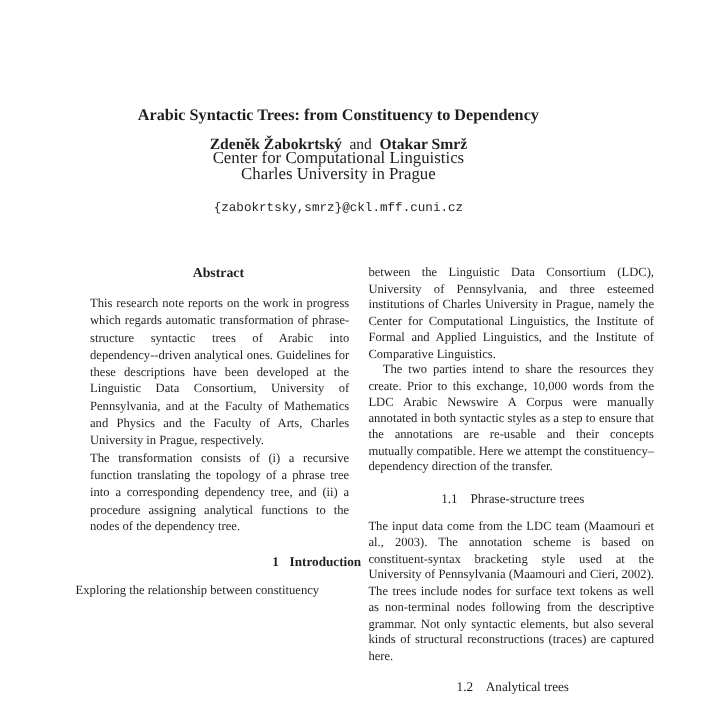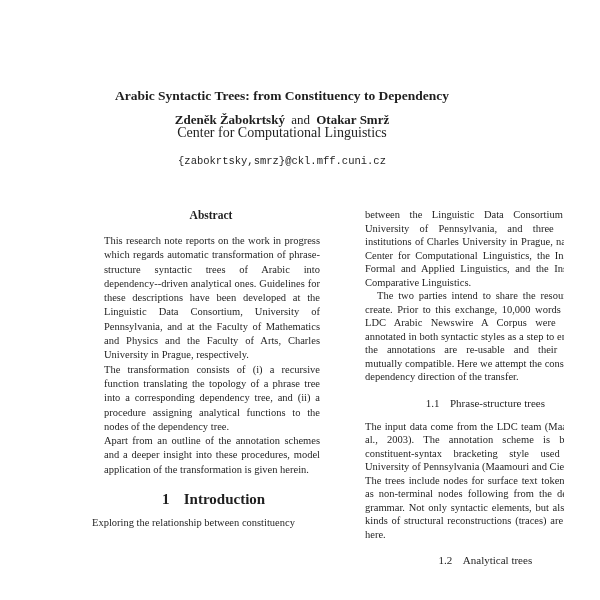--- a/index.html
+++ b/index.html
@@ -48,44 +48,43 @@
     margin: 40px 55px 0 63px;
     gap: 6px;
   }
   .col {
     width: 238px;
     flex: 0 0 238px;
     font-size: 10.5px;
     line-height: 13.5px;
     text-align: justify;
     hyphens: auto;
-    margin-left: 29px;
     -webkit-hyphens: auto;
   }
   .abstract-heading {
     text-align: center;
     font-weight: bold;
     font-size: 11.5px;
     line-height: 14px;
     margin: 0 0 12px 0;
   }
   .abstract-body {
     margin: 0 10px 0 12px;
     line-height: 14.3px;
   }
   .abstract-body p {
     margin: 0 0 5px 0;
   }
   .col p { margin: 0; }
   p.indented { text-indent: 12px; }
   .section-heading {
     font-weight: bold;
-    font-size: 15px;
+    font-size: 11px;
     line-height: 13px;
-    text-align: center;
+    text-align: right;
     margin: 16px 0 10px 0;
     text-indent: 0;
   }
   .section-heading .sec-num {
     display: inline-block;
     min-width: 18px;
     margin-right: 9px;
   }
   .subsection-heading {
     font-weight: normal;
@@ -107,31 +106,31 @@
 <div class="page">
 
   <div class="header">
     <div class="paper-title">Arabic Syntactic Trees: from Constituency to Dependency</div>
     <div class="authors">
       <span class="name">Zdeněk Žabokrtský</span>
       <span class="conj">and</span>
       <span class="name">Otakar Smrž</span>
     </div>
     <div class="affiliation">Center for Computational Linguistics</div>
+    <div class="affiliation">Charles University in Prague</div>
     <div class="email">{zabokrtsky,smrz}@ckl.mff.cuni.cz</div>
   </div>
 
   <div class="columns">
 
     <div class="col">
       <div class="abstract-heading">Abstract</div>
       <div class="abstract-body">
         <p>This research note reports on the work in progress which regards automatic transformation of phrase-structure syntactic trees of Arabic into dependency--driven analytical ones. Guidelines for these descriptions have been developed at the Linguistic Data Consortium, University of Pennsylvania, and at the Faculty of Mathematics and Physics and the Faculty of Arts, Charles University in Prague, respectively.</p>
         <p>The transformation consists of (i) a recursive function translating the topology of a phrase tree into a corresponding dependency tree, and (ii) a procedure assigning analytical functions to the nodes of the dependency tree.</p>
-        <p>Apart from an outline of the annotation schemes and a deeper insight into these procedures, model application of the transformation is given herein.</p>
       </div>
       <div class="section-heading">
         <span class="sec-num">1</span><span>Introduction</span>
       </div>
       <p>Exploring the relationship between constituency</p>
     </div>
 
     <div class="col">
       <p>between the Linguistic Data Consortium (LDC), University of Pennsylvania, and three esteemed institutions of Charles University in Prague, namely the Center for Computational Linguistics, the Institute of Formal and Applied Linguistics, and the Institute of Comparative Linguistics.</p>
       <p class="indented">The two parties intend to share the resources they create. Prior to this exchange, 10,000 words from the LDC Arabic Newswire A Corpus were manually annotated in both syntactic styles as a step to ensure that the annotations are re-usable and their concepts mutually compatible. Here we attempt the constituency–dependency direction of the transfer.</p>

